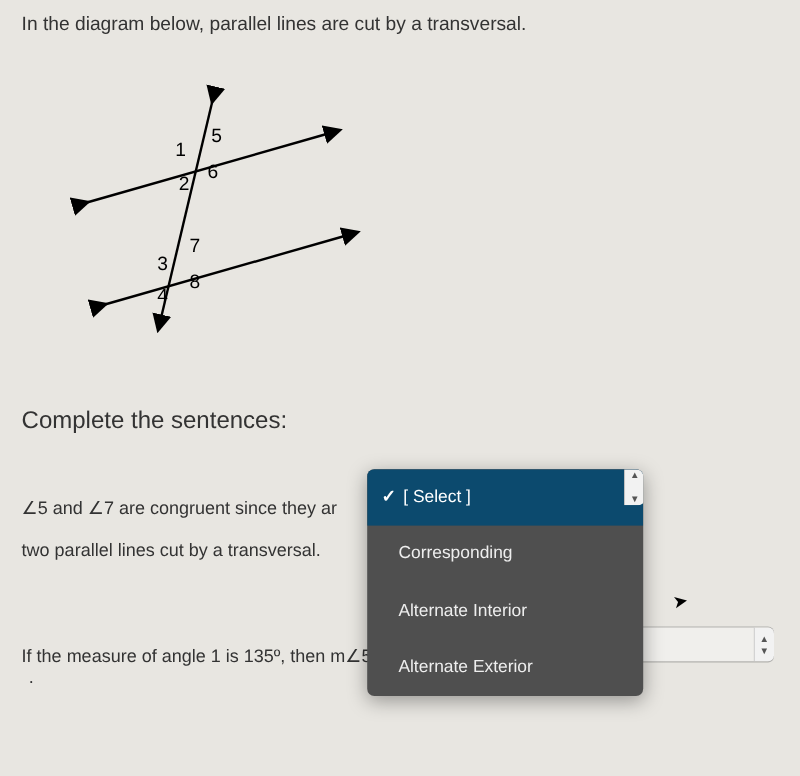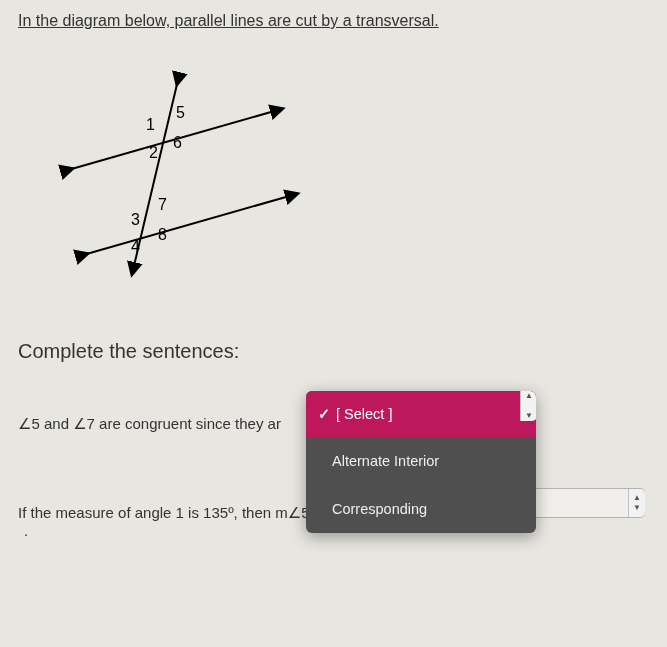--- a/index.html
+++ b/index.html
@@ -10,21 +10,20 @@
       font-family: -apple-system, BlinkMacSystemFont, "Segoe UI", Arial, sans-serif;
       color: #2a2a2a;
       padding: 12px 18px;
       position: relative;
       overflow: hidden;
     }
     .question-text {
       font-size: 16px;
       color: #333;
       margin-bottom: 40px;
-      text-decoration: underline;
     }
     .diagram-area {
       width: 260px;
       height: 210px;
       margin-left: 30px;
       margin-bottom: 60px;
       position: relative;
     }
     .line {
       stroke: #000;
@@ -61,21 +60,21 @@
       z-index: 10;
       overflow: hidden;
     }
     .dropdown-opt {
       padding: 7px 12px;
       font-size: 14.5px;
       color: #eee;
       cursor: pointer;
     }
     .dropdown-opt.selected {
-      background: #be185d;
+      background: #0c4a6e;
       color: #fff;
     }
     .dropdown-opt .check {
       display: inline-block;
       width: 14px;
       color: #fff;
       font-weight: bold;
     }
     .stepper {
       position: absolute;
@@ -163,31 +162,35 @@
     <text class="angle-label" x="110" y="170">8</text>
     <text class="angle-label" x="83" y="182">4</text>
   </svg>
 </div>
 
 <div class="section-label">Complete the sentences:</div>
 
 <div class="sentence-block">
   <span class="angle-sym">∠5 and ∠7 are congruent since they ar</span>
   <br>
+  <span>two parallel lines cut by a transversal.</span>
 
   <div class="dropdown-open">
     <div class="dropdown-opt selected">
       <span class="check">✓</span>
       <span>[ Select ]</span>
     </div>
     <div class="dropdown-opt">
+      <span class="check"></span><span>Corresponding</span>
+    </div>
+    <div class="dropdown-opt">
       <span class="check"></span><span>Alternate Interior</span>
     </div>
     <div class="dropdown-opt">
-      <span class="check"></span><span>Corresponding</span>
+      <span class="check"></span><span>Alternate Exterior</span>
     </div>
     <div class="stepper">
       <div>▲</div>
         <div>▼</div>
     </div>
   </div>
 
   <span class="cursor-arrow">➤</span>
 </div>
 

